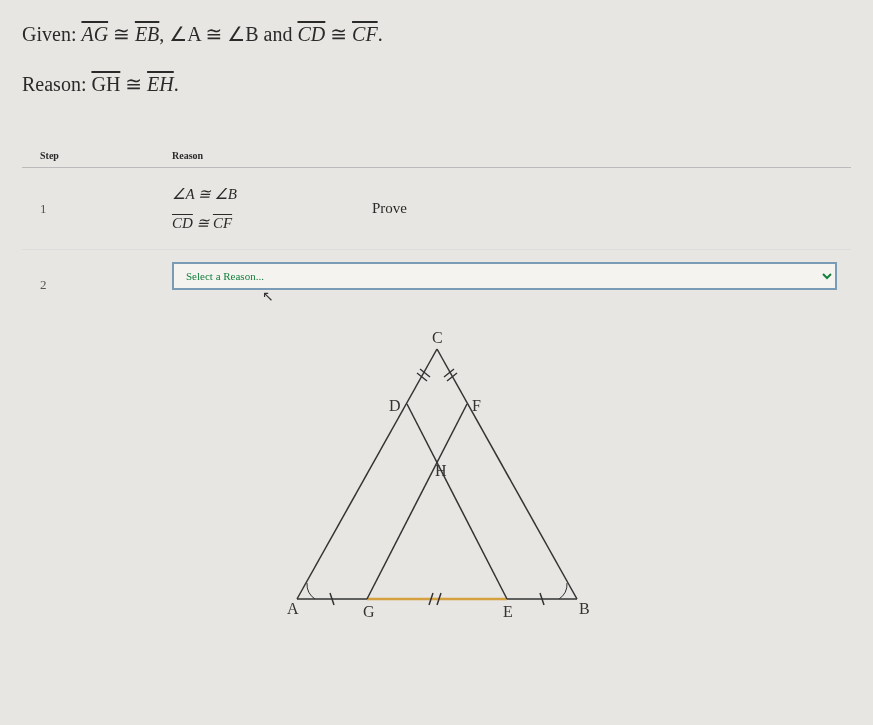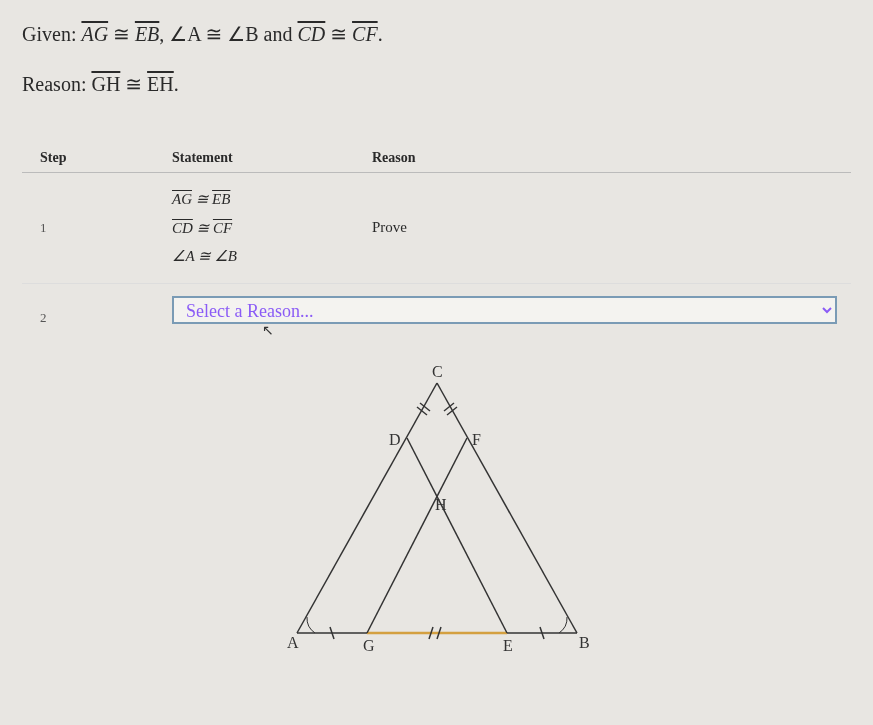--- a/index.html
+++ b/index.html
@@ -17,43 +17,43 @@
       margin-bottom: 8px;
     }
     .overline { text-decoration: overline; text-align: center; }
     .proof-table {
       margin-top: 50px;
       width: 100%;
     }
     .header-row {
       display: flex;
       font-weight: bold;
-      font-size: 14px;
+      font-size: 10px;
       padding-bottom: 6px;
       border-bottom: 1px solid #bbb;
     }
     .col-step { width: 150px; padding-left: 18px; }
     .col-statement { width: 200px; }
     .col-reason { flex: 1; }
     .data-row {
       display: flex;
       align-items: center;
       padding: 12px 0;
       border-bottom: 1px solid #ddd;
       font-size: 15px;
     }
     .data-row .col-step { font-size: 13px; color: #555; }
     .stmt-line { line-height: 1.9; font-style: italic; }
     .reason-select {
       width: 98%;
       height: 28px;
       border: 2px solid #7a9bb5;
       background: #f4f3f0;
-      color: #8b5cf6;
-      font-size: 18px;
+      color: #15803d;
+      font-size: 11px;
       padding: 2px 8px;
       font-family: inherit;
       outline: none;
     }
     .cursor-icon {
       position: relative;
       left: 90px;
       top: -2px;
       font-size: 14px;
       color: #333;
@@ -75,41 +75,37 @@
 </head>
 <body>
 
 <div class="given-prove">
   <span>Given:</span>
   <span class="overline" style="font-style:italic">AG</span><span> ≅ </span><span class="overline" style="font-style:italic">EB</span><span>, ∠A ≅ ∠B and </span><span class="overline" style="font-style:italic">CD</span><span> ≅ </span><span class="overline" style="font-style:italic">CF</span><span>.</span>
 </div>
 
 <div class="given-prove" style="margin-top:18px;">
   <span>Reason:</span>
-  <span class="overline" style="">GH</span><span> ≅ </span><span class="overline" style="">EH</span><span>.</span>
+  <span class="overline" style="">GH</span><span> ≅ </span><span class="overline" style="font-style:italic">EH</span><span>.</span>
 </div>
 
 <div class="proof-table">
   <div class="header-row">
     <div class="col-step">Step</div>
-    <div class="col-statement">Statement</div>
     <div class="col-reason">Reason</div>
   </div>
 
   <div class="data-row">
     <div class="col-step">1</div>
     <div class="col-statement">
       <div class="stmt-line">
-        <span class="overline">AG</span> ≅ <span class="overline">EB</span>
+        <span>∠A</span> ≅ <span>∠B</span>
       </div>
       <div class="stmt-line">
         <span class="overline">CD</span> ≅ <span class="overline">CF</span>
-      </div>
-      <div class="stmt-line">
-        <span>∠A</span> ≅ <span>∠B</span>
       </div>
     </div>
     <div class="col-reason">Prove</div>
   </div>
 
   <div class="data-row" style="border-bottom:none;">
     <div class="col-step">2</div>
     <div class="col-reason">
       <select class="reason-select">
         <option>Select a Reason...</option>

